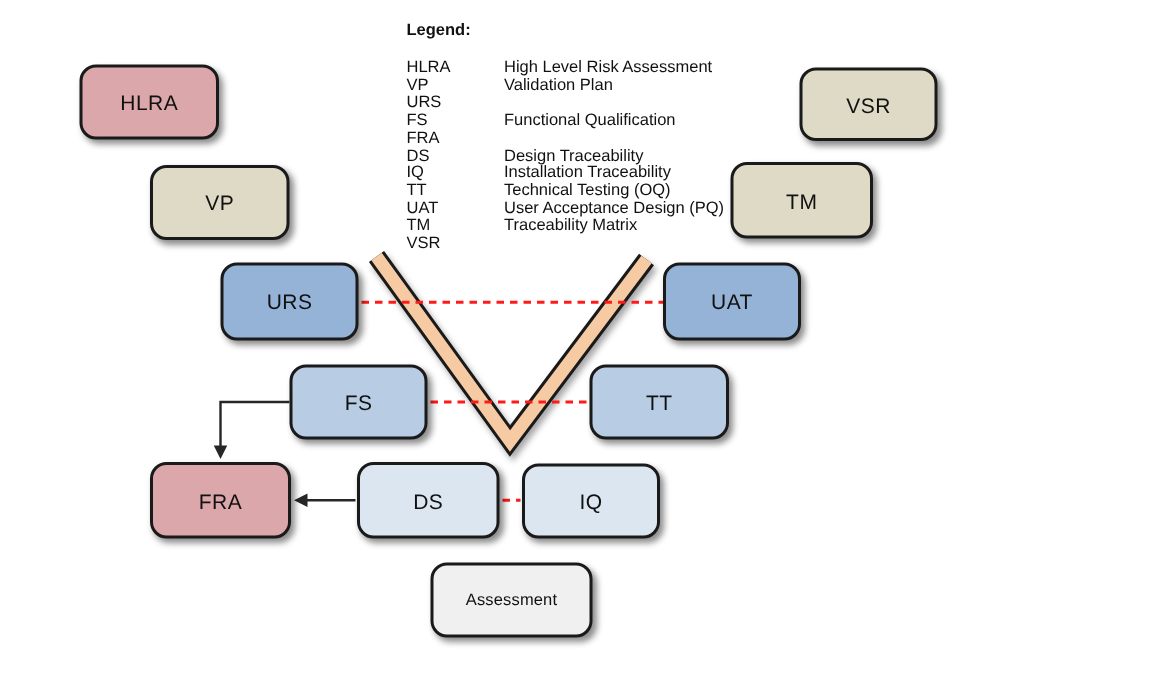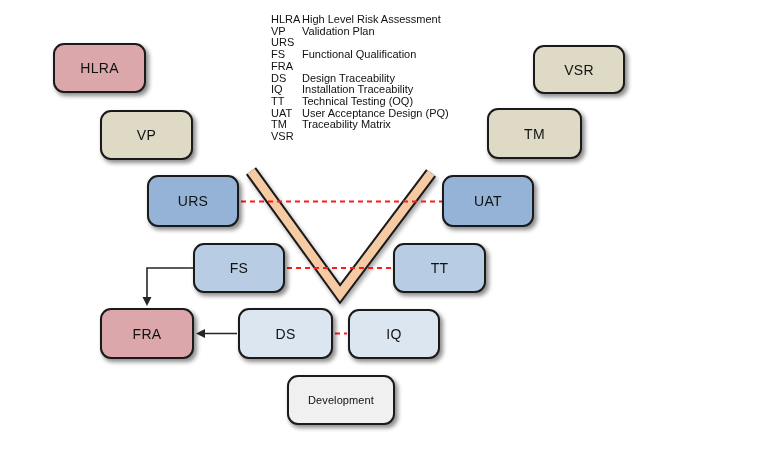--- a/index.html
+++ b/index.html
@@ -49,21 +49,21 @@
     color: #111111;
     font-size: 11px;
   }
   .legend-title {
     font-weight: bold;
     font-size: 11px;
     margin: 0 0 14px 0;
   }
   .legend-row { display: flex; line-height: 11.7px; }
   .legend-abbr { width: 31px; flex: 0 0 31px; }
-  .legend-desc { white-space: nowrap; }
+  .legend-desc { white-space: nowrap; margin-left: 34px; }
 </style>
 </head>
 <body>
 
 <div class="canvas">
 
   <svg class="overlay" viewBox="0 0 768 457">
 
     <g style="filter: drop-shadow(2px 3px 2px rgba(0,0,0,0.35));">
       <path d="M251,171 L340,294 L431,173" fill="none" stroke-width="12.5" stroke-linecap="butt" stroke-linejoin="miter" stroke-miterlimit="6" stroke="#1a1a1a"></path>
@@ -75,20 +75,21 @@
     <line x1="335" y1="333.5" x2="347" y2="333.5" stroke-width="2" stroke-dasharray="5 4" stroke="#ff1a1a"></line>
 
     <polyline points="193,268 147,268 147,299" fill="none" stroke-width="1.6" stroke="#262626"></polyline>
     <polygon points="142.5,297 151.5,297 147,306" fill="#262626"></polygon>
 
     <line x1="237" y1="333.5" x2="203" y2="333.5" stroke-width="1.6" stroke="#262626"></line>
     <polygon points="205,329 205,338 196,333.5" fill="#262626"></polygon>
   </svg>
 
   <div class="legend">
+    <div class="legend-title">Legend:</div>
     <div class="legend-row">
       <span class="legend-abbr">HLRA</span>
       <span class="legend-desc">High Level Risk Assessment</span>
     </div>
     <div class="legend-row">
       <span class="legend-abbr">VP</span>
       <span class="legend-desc">Validation Plan</span>
     </div>
     <div class="legend-row">
       <span class="legend-abbr">URS</span>
@@ -152,16 +153,16 @@
   <div class="node" id="n-fra" style="background: rgb(219, 167, 171);">
     <span>FRA</span>
   </div>
   <div class="node" id="n-ds" style="background: rgb(220, 230, 241);">
     <span>DS</span>
   </div>
   <div class="node" id="n-iq" style="background: rgb(220, 230, 241);">
     <span>IQ</span>
   </div>
   <div class="node" id="n-development" style="background: rgb(240, 240, 240);">
-    <span>Development</span>
+    <span>Assessment</span>
   </div>
 
 </div>
 
 </body></html>

